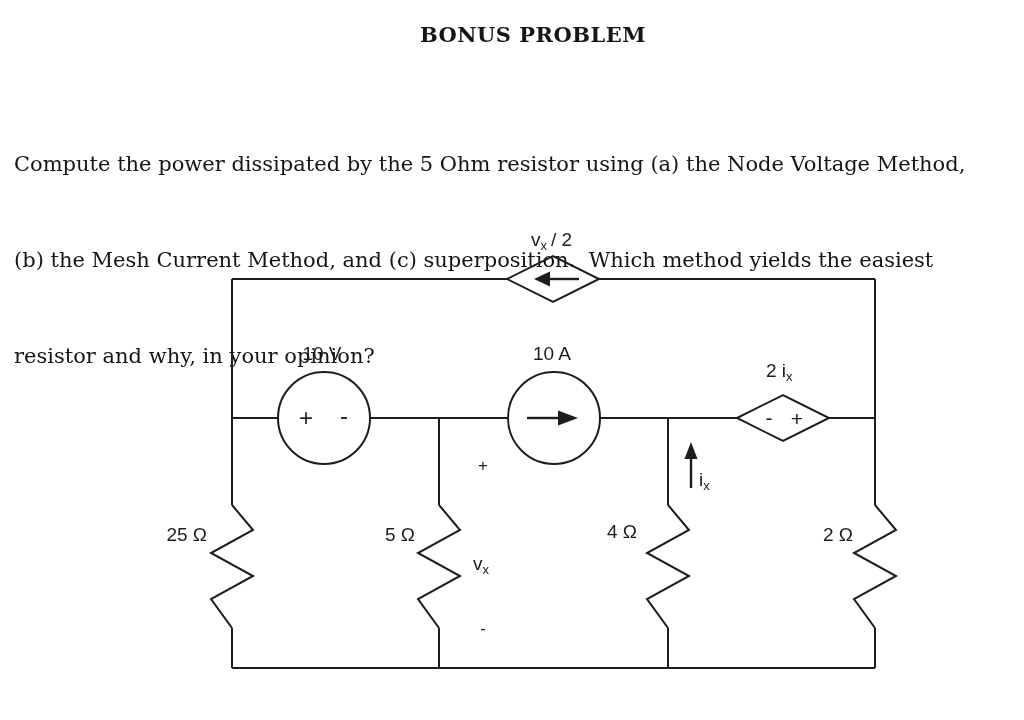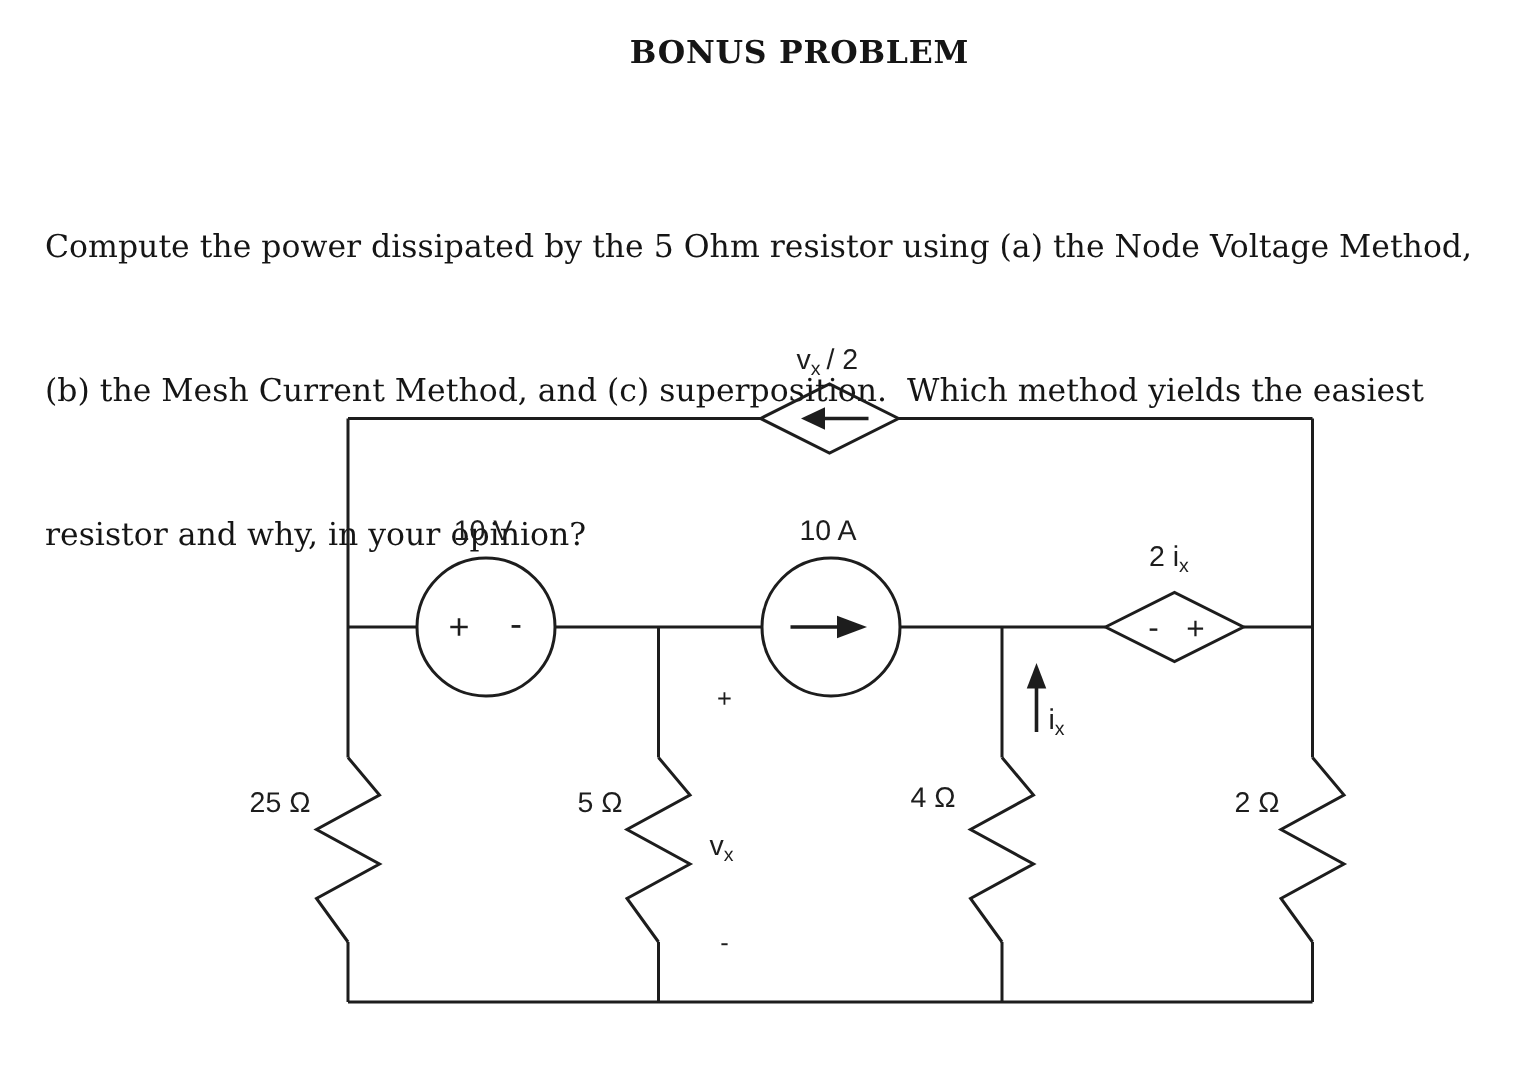--- a/index.html
+++ b/index.html
@@ -8,21 +8,21 @@
     font-family:"DejaVu Serif","Liberation Serif",serif;color:#151515;
     overflow:hidden;
   }
   .page-title{
     position:absolute;top:22px;left:0;width:1024px;text-align:center;
     font-size:21px;font-weight:bold;letter-spacing:0.5px;
     transform:translateX(21px);
   }
   .problem-text{
     position:absolute;top:84px;left:14px;width:990px;
-    font-size:21px;line-height:32px;white-space:pre-wrap;margin-left:16px;
+    font-size:21px;line-height:32px;white-space:pre-wrap;
   }
   svg{position:absolute;left:0;top:0;}
   .wire{stroke:#1d1d1d;stroke-width:2;fill:none;}
   .thick{stroke:#1d1d1d;stroke-width:2.4;fill:none;}
   .fillshape{fill:#1d1d1d;stroke:none;}
   text{
     font-family:"Liberation Sans","DejaVu Sans",sans-serif;
     fill:#1d1d1d;
   }
   .lbl{font-size:19px;}

